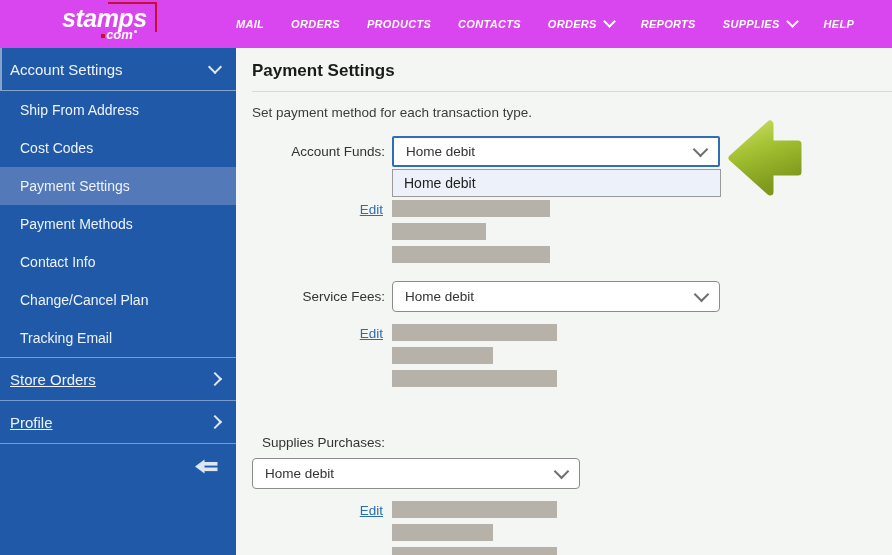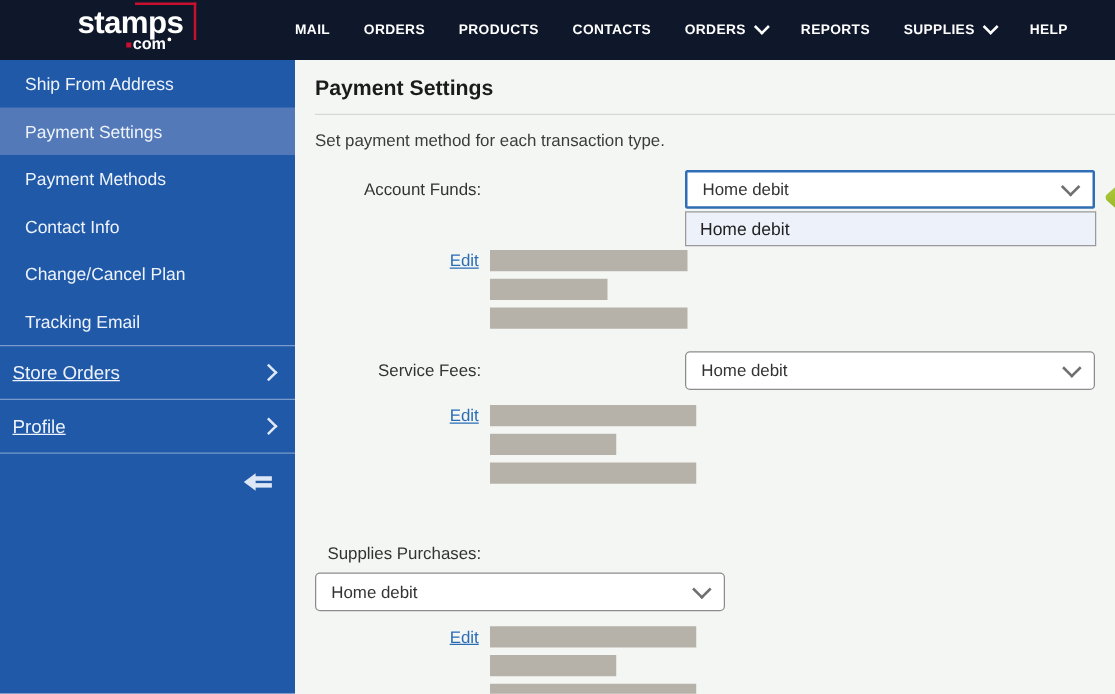--- a/index.html
+++ b/index.html
@@ -2,21 +2,21 @@
 <html><head>
 <meta charset="utf-8">
 <style>
   html,body{margin:0;padding:0;}
   body{
     width:892px;height:555px;position:relative;overflow:hidden;
     font-family:"Liberation Sans","DejaVu Sans",sans-serif;
     background:#f4f6f4;
   }
   
-  .topnav{position:absolute;top:0;left:0;width:892px;height:48px;background:#0f172a;display:flex;align-items:center;}
+  .topnav{position:absolute;top:0;left:0;width:892px;height:48px;background:#d946ef;display:flex;align-items:center;font-style:italic;}
   .logo{margin-left:62px;position:relative;width:120px;cursor:pointer;}
   .logo-main{color:#fff;font-weight:bold;font-size:25px;letter-spacing:-0.5px;line-height:22px;position:relative;display:inline-block;padding-right:10px;}
   .logo-bracket{position:absolute;top:-5px;left:46px;right:0;bottom:-3px;border-top:2px solid #c8102e;border-right:2px solid #c8102e;}
   .logo-sub{color:#fff;font-weight:bold;font-size:13px;text-align:center;margin-top:-3px;padding-right:6px;line-height:13px;}
   .logo-red-dot{display:inline-block;width:4px;height:4px;background:#c8102e;margin-right:1px;vertical-align:1px;}
   .logo-tm-dot{display:inline-block;width:3px;height:3px;background:#fff;border-radius:50%;margin-left:1px;vertical-align:6px;}
   .nav-menu{display:flex;margin-left:54px;gap:27px;align-items:center;}
   .nav-item{color:#fff;font-weight:bold;font-size:11px;letter-spacing:0.3px;cursor:pointer;display:flex;align-items:center;white-space:nowrap;}
   .chev{display:inline-block;width:7px;height:7px;border-right:2px solid #fff;border-bottom:2px solid #fff;transform:rotate(45deg);margin-left:8px;margin-top:-5px;}
   
@@ -30,21 +30,21 @@
   .sb-item.selected{background:#5379b8;}
   .sb-section{height:42px;display:flex;align-items:center;padding:0 16px 0 10px;font-size:15px;border-top:1px solid rgba(255,255,255,0.4);cursor:pointer;text-decoration:underline;}
   .sb-section .lbl{flex:1;}
   .sb-footer{border-top:1px solid rgba(255,255,255,0.4);height:44px;display:flex;align-items:center;justify-content:flex-end;padding-right:18px;}
   .collapse-btn{cursor:pointer;display:flex;align-items:center;}
   
   .main{position:absolute;top:48px;left:236px;width:656px;height:507px;padding:0 16px;box-sizing:border-box;}
   .page-title{font-size:17px;font-weight:bold;color:#1b1b1b;margin:13px 0 0;}
   .title-divider{border:none;border-top:1px solid #d8d8d8;margin:10px -16px 0 0;}
   .subtitle{font-size:13.5px;color:#3c3c3c;margin-top:13px;}
-  .row1{display:flex;position:relative;justify-content:space-between;}
+  .row1{display:flex;position:relative;}
   .section-af .row1{margin-top:16px;}
   .section-sf .row1{margin-top:18px;}
   .section-sp .row1{margin-top:40px;flex-direction:column;}
   .flabel{width:140px;box-sizing:border-box;text-align:right;padding-right:7px;font-size:13.5px;color:#333;line-height:31px;white-space:nowrap;}
   .field{position:relative;}
   .select{width:328px;height:31px;box-sizing:border-box;background:#fff;border:1px solid #8c8c8c;border-radius:4px;
     display:flex;align-items:center;padding:0 12px;font-size:13.5px;color:#333;cursor:pointer;}
   .select.focused{border:2px solid #2f6eb6;border-radius:2px;}
   .sel-chev{margin-left:auto;width:9px;height:9px;border-right:2px solid #6f6f6f;border-bottom:2px solid #6f6f6f;transform:rotate(45deg);margin-top:-5px;}
   .open-list{position:absolute;top:33px;left:0;width:329px;box-sizing:border-box;background:#edf1f9;border:1px solid #9a9a9a;z-index:5;}
@@ -95,22 +95,29 @@
         <span>SUPPLIES</span>
         <span class="chev"></span>
       </div>
     <div class="nav-item">
         <span>HELP</span>
       </div>
   </div>
 </div>
 
 <div class="sidebar">
+  <div class="sb-header">
+    <span class="lbl">Account Settings</span>
+    <span class="chev-b"></span>
+  </div>
   <div class="sb-item">
       <span>Ship From Address</span>
+    </div>
+  <div class="sb-item">
+      <span>Cost Codes</span>
     </div>
   <div class="sb-item selected">
       <span>Payment Settings</span>
     </div>
   <div class="sb-item">
       <span>Payment Methods</span>
     </div>
   <div class="sb-item">
       <span>Contact Info</span>
     </div>

